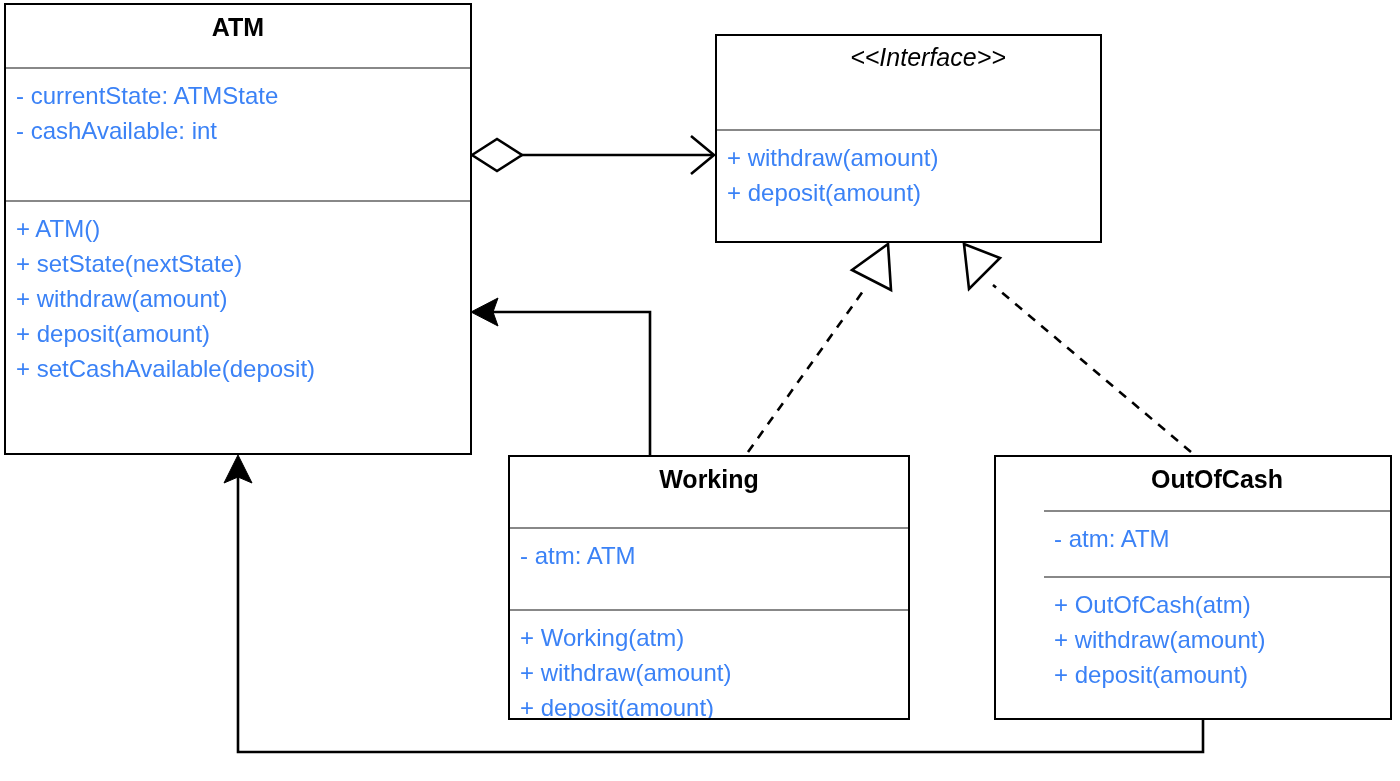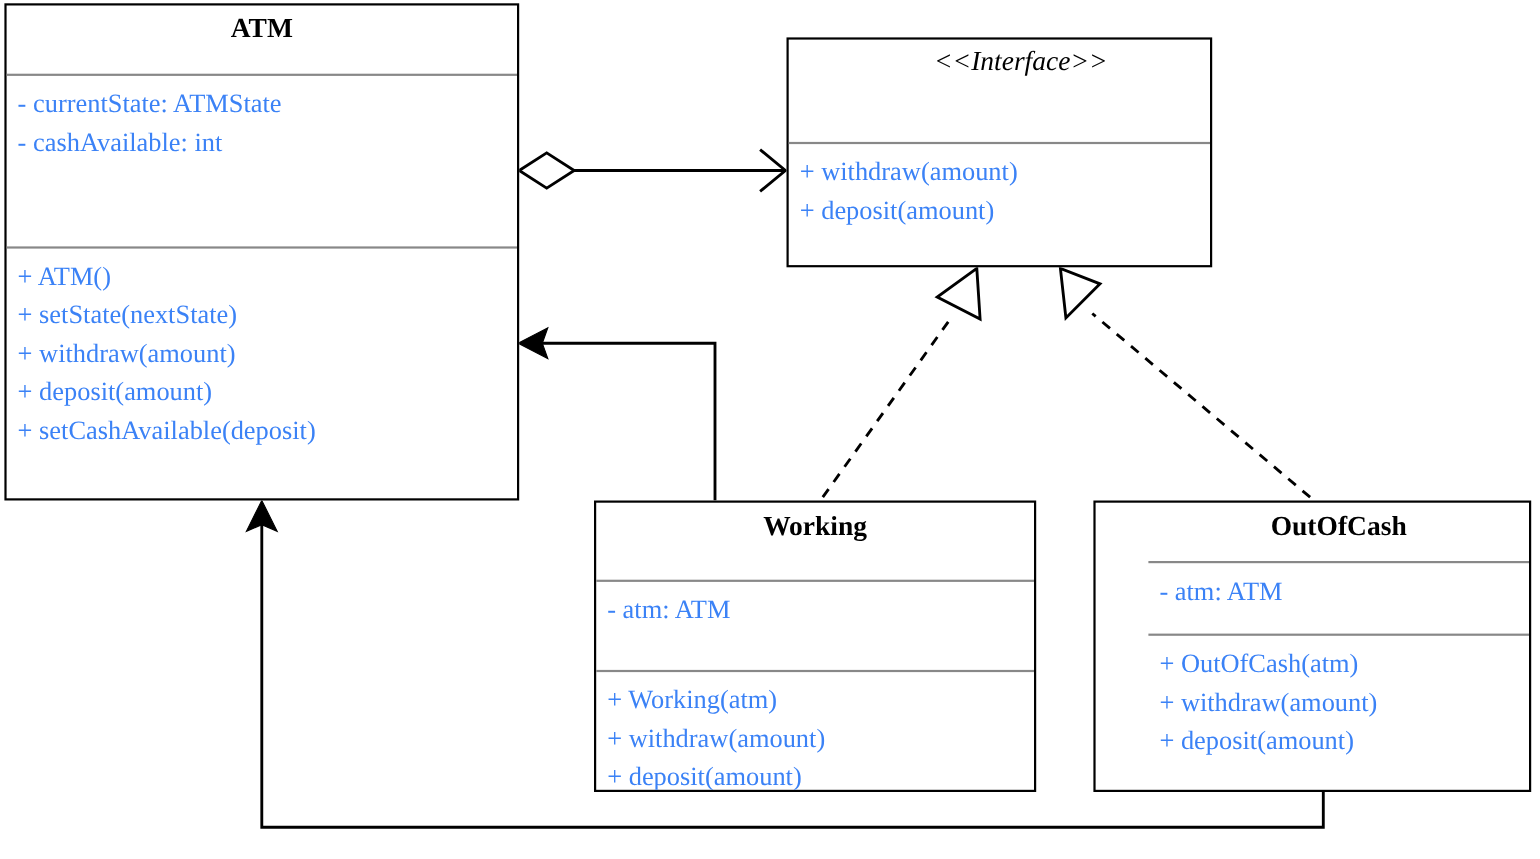--- a/index.html
+++ b/index.html
@@ -6,21 +6,21 @@
   html, body {
     margin: 0;
     padding: 0;
     background: #ffffff;
   }
   #diagram-root {
     position: relative;
     width: 1400px;
     height: 781px;
     background: #ffffff;
-    font-family: Liberation Serif, serif;
+    font-family: Liberation Sans, sans-serif;
     overflow: hidden;
   }
   
   .uml-class {
     position: absolute;
     box-sizing: border-box;
     background: #ffffff;
     border: 2px solid #000000;
     display: flex;
     flex-direction: column;
@@ -140,21 +140,21 @@
   <div class="uml-class" style="left:4px; top:3px; width:468px; height:452px;">
     <div class="compartment cmp-name" style="height:62px;">
       <div class="class-name">ATM</div>
     </div>
     <div class="compartment" style="height:133px;">
       <ul class="member-list">
         <li>- currentState: ATMState</li>
         <li>- cashAvailable: int</li>
       </ul>
     </div>
-    <div class="compartment" style="flex:1 1 auto;margin-top:24px;">
+    <div class="compartment" style="flex:1 1 auto;">
       <ul class="member-list">
         <li>+ ATM()</li>
         <li>+ setState(nextState)</li>
         <li>+ withdraw(amount)</li>
         <li>+ deposit(amount)</li>
         <li>+ setCashAvailable(deposit)</li>
       </ul>
     </div>
   </div>
 
@@ -163,21 +163,21 @@
       <div class="stereotype">&lt;&lt;Interface&gt;&gt;</div>
     </div>
     <div class="compartment" style="flex:1 1 auto;">
       <ul class="member-list">
         <li>+ withdraw(amount)</li>
         <li>+ deposit(amount)</li>
       </ul>
     </div>
   </div>
 
-  <div class="uml-class" style="left:540px; top:455px; width:402px; height:265px;gap:20px;">
+  <div class="uml-class" style="left:508px; top:455px; width:402px; height:265px;gap:20px;">
     <div class="compartment cmp-name" style="height:53px;">
       <div class="class-name">Working</div>
     </div>
     <div class="compartment" style="height:66px;">
       <ul class="member-list">
         <li>- atm: ATM</li>
       </ul>
     </div>
     <div class="compartment" style="flex:1 1 auto;">
       <ul class="member-list">

